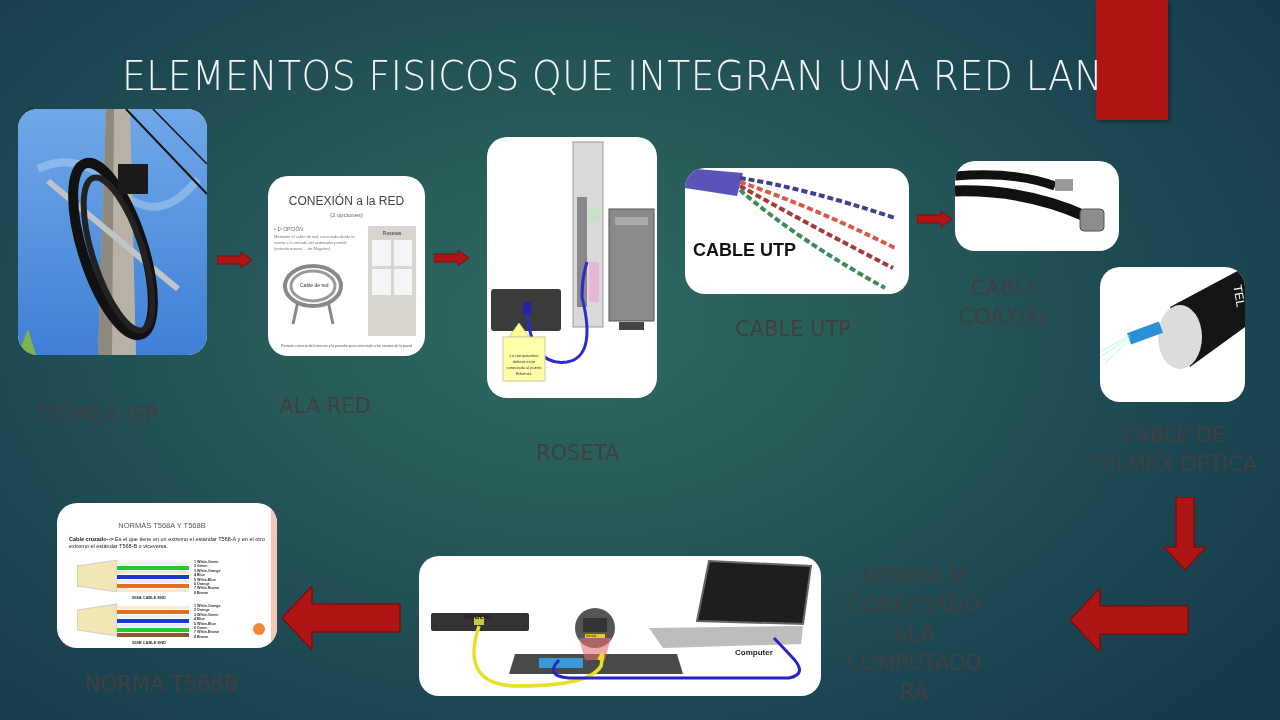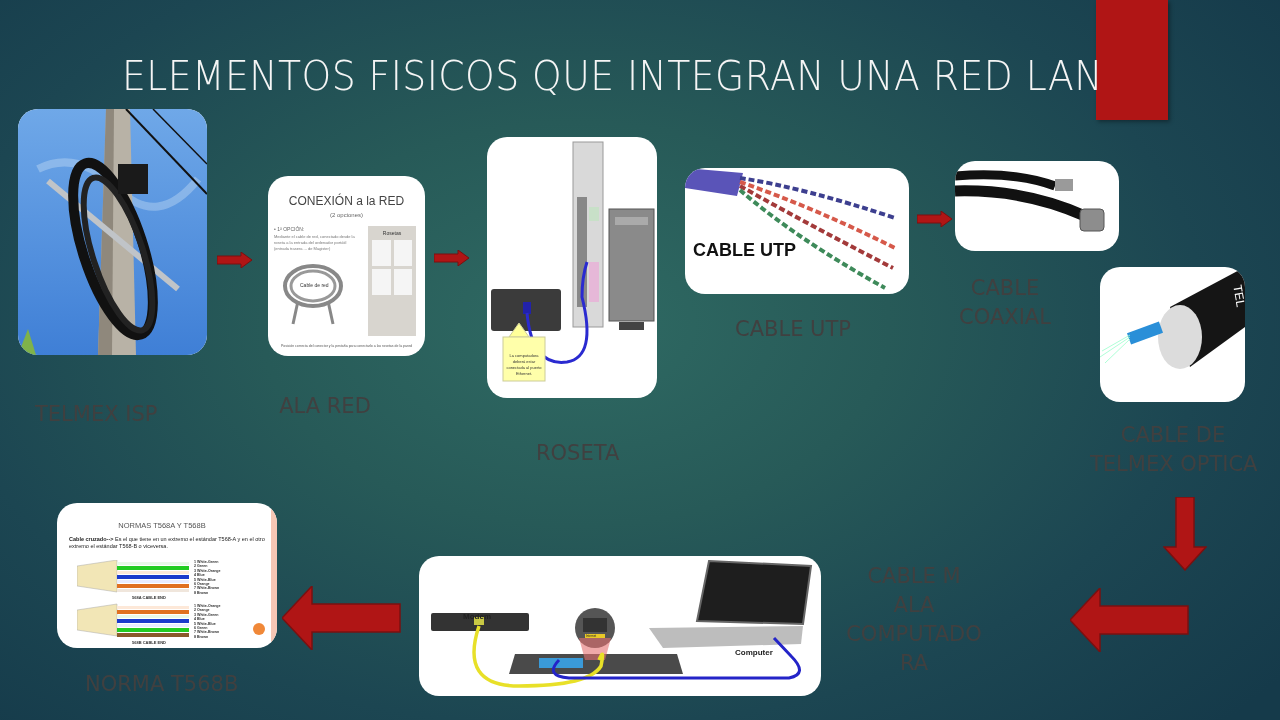--- a/index.html
+++ b/index.html
@@ -157,21 +157,22 @@
     </svg>
 </div>
 
 <div class="abs" style="left:1070px;top:588px;">
   <svg width="120" height="64" viewBox="0 0 120 64">
       <polygon points="0,32 30,0 30,18 118,18 118,46 30,46 30,64" fill="#b01515" stroke="#7a1010" stroke-width="1.5"></polygon>
     </svg>
 </div>
 
 <div class="abs label" style="left:830px;top:562px;width:168px;font-size:21px;line-height:29px;">
-  <div>CABLE M</div>
+  <div>NORMA M</div>
+  <div>CONECTADO</div>
   <div>ALA</div>
   <div>COMPUTADO</div>
   <div>RA</div>
 </div>
 
 <div class="abs img" style="left:419px;top:556px;width:402px;height:140px;">
   <svg width="402" height="140" viewBox="0 0 402 140">
     <rect x="12" y="57" width="98" height="18" rx="2" fill="#333"></rect>
     <rect x="55" y="61" width="10" height="8" fill="#c8c844"></rect>
     <polygon points="96,98 258,98 264,118 90,118" fill="#4a4a4a"></polygon>

